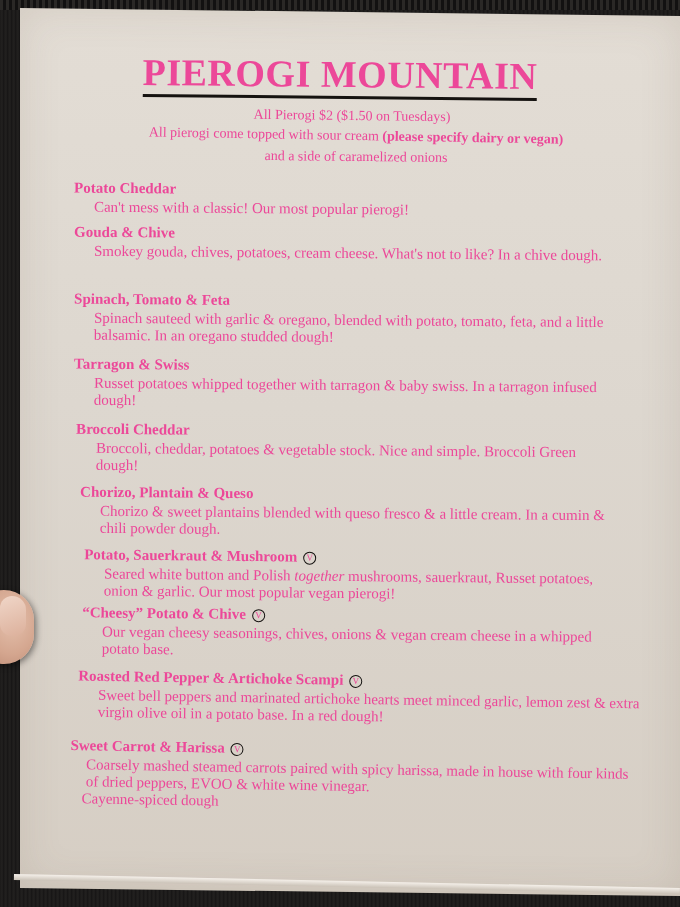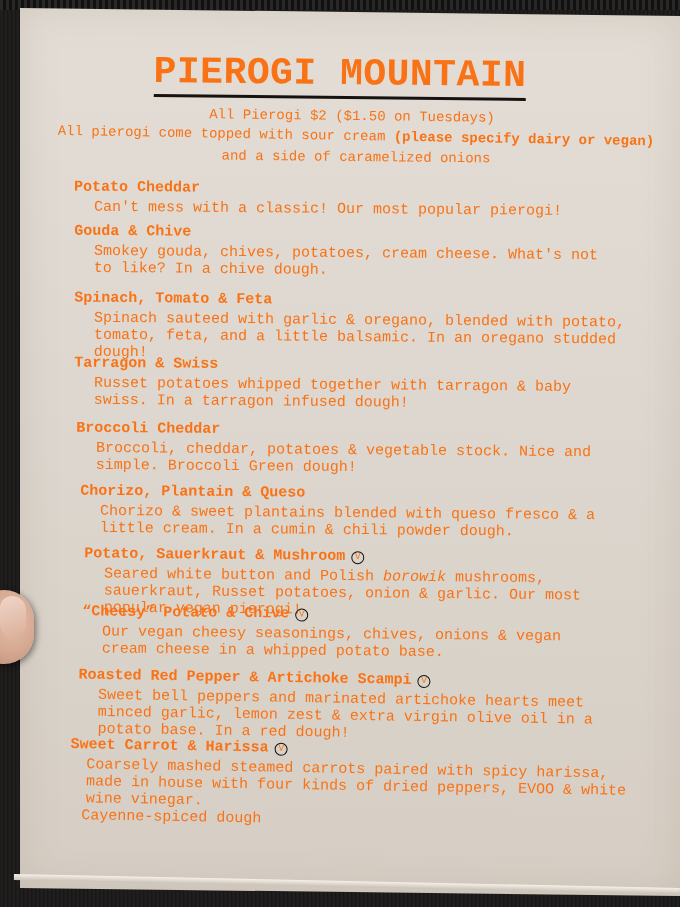--- a/index.html
+++ b/index.html
@@ -70,22 +70,21 @@
     background: linear-gradient(160deg, #f0d6c8, #dcb09b);
   }
 
   
   .menu {
     position: absolute;
     left: 0;
     top: 0;
     width: 657px;
     height: 907px;
-    color: #f97316;
-    font-family: Liberation Mono, monospace;
+    color: #ec4899;
   }
   .title {
     position: absolute;
     left: 0;
     width: 680px;
     top: 52px;
     text-align: center;
     font-size: 38px;
     font-weight: bold;
     letter-spacing: 0.5px;
@@ -187,21 +186,21 @@
   <div class="item" style="left:80px; top:485px; width:540px; transform:rotate(0.5deg);">
     <div class="item-name">Chorizo, Plantain &amp; Queso</div>
     <div class="item-desc">Chorizo &amp; sweet plantains blended with queso fresco &amp; a little cream. In a cumin &amp; chili powder dough.</div>
   </div>
 
   <div class="item" style="left:84px; top:548px; width:520px; transform:rotate(0.6deg);">
     <div class="item-name">
       <span>Potato, Sauerkraut &amp; Mushroom</span><span class="vegan">V</span>
     </div>
     <div class="item-desc">
-      <span>Seared white button and Polish </span><span class="it">borowik</span><span> mushrooms, sauerkraut, Russet potatoes, onion &amp; garlic. Our most popular vegan pierogi!</span>
+      <span>Seared white button and Polish </span><span class="it">together</span><span> mushrooms, sauerkraut, Russet potatoes, onion &amp; garlic. Our most popular vegan pierogi!</span>
     </div>
   </div>
 
   <div class="item" style="left:82px; top:606px; width:520px; transform:rotate(0.6deg);">
     <div class="item-name">
       <span>“Cheesy” Potato &amp; Chive</span><span class="vegan">V</span>
     </div>
     <div class="item-desc">Our vegan cheesy seasonings, chives, onions &amp; vegan cream cheese in a whipped potato base.</div>
   </div>
 

